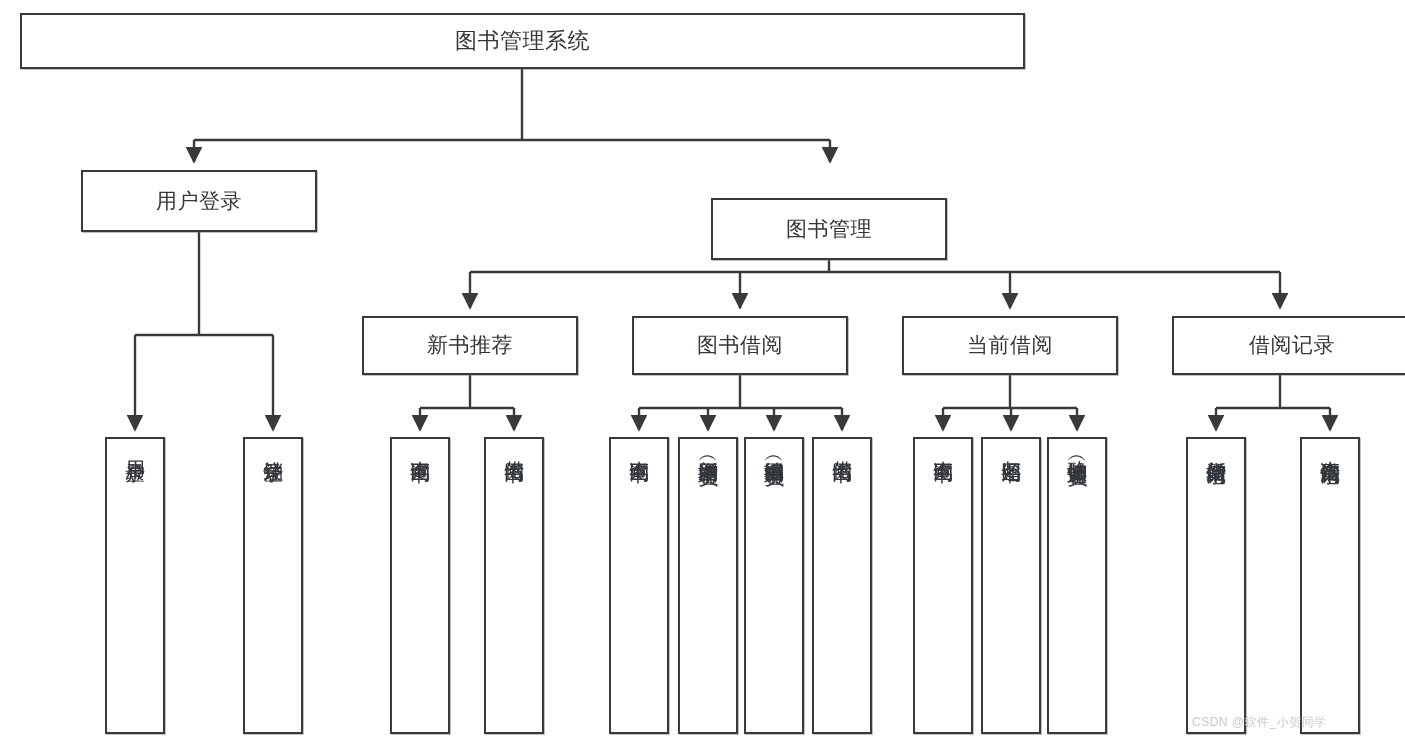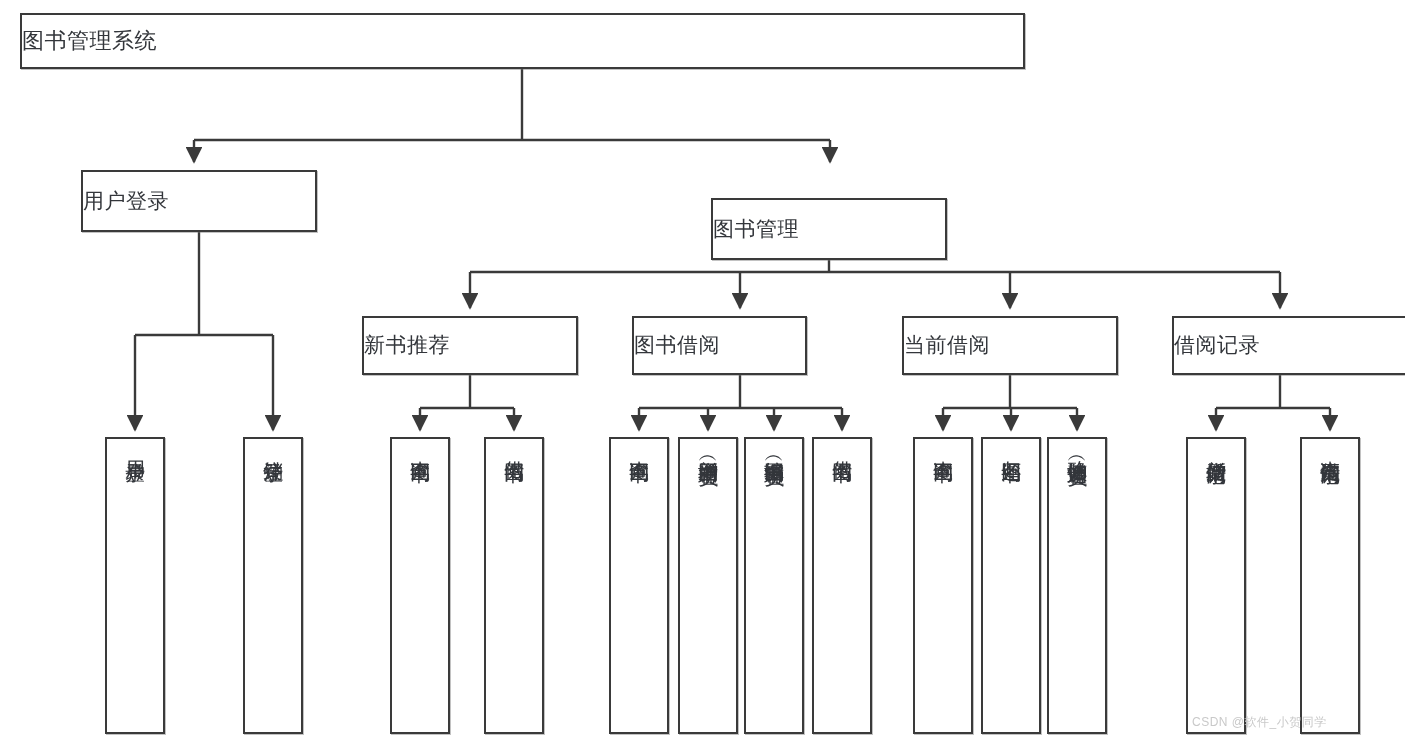--- a/index.html
+++ b/index.html
@@ -20,21 +20,21 @@
     width:1405px; height:747px;
     pointer-events:none;
   }
   .node{
     position:absolute;
     box-sizing:border-box;
     border:2px solid #3a3a3a;
     background:#ffffff;
     display:flex;
     align-items:center;
-    justify-content:flex-start;
+    justify-content:center;
     color:#2b2b2b;
     box-shadow:1px 1px 0 rgba(120,120,120,.45);
   }
   .node .lbl{
     display:block;
     font-size:21px;
     line-height:1.25;
     letter-spacing:.5px;
     white-space:nowrap;
     color:#33363b;
@@ -125,21 +125,21 @@
   <div class="node" style="left: 81px; top: 170px; width: 236px; height: 62px;">
     <span class="lbl">用户登录</span>
   </div>
   <div class="node" style="left: 711px; top: 170px; width: 236px; height: 62px; margin-top: 28px;">
     <span class="lbl">图书管理</span>
   </div>
 
   <div class="node" style="left: 362px; top: 316px; width: 216px; height: 59px;">
     <span class="lbl">新书推荐</span>
   </div>
-  <div class="node" style="left: 632px; top: 316px; width: 175px; height: 59px;">
+  <div class="node" style="left: 632px; top: 316px; width: 216px; height: 59px;">
     <span class="lbl">图书借阅</span>
   </div>
   <div class="node" style="left: 902px; top: 316px; width: 216px; height: 59px;">
     <span class="lbl">当前借阅</span>
   </div>
   <div class="node" style="left: 1172px; top: 316px; width: 240px; height: 59px;">
     <span class="lbl">借阅记录</span>
   </div>
 
   <div class="node vert" style="left: 105px; top: 437px; width: 60px; height: 297px;">

